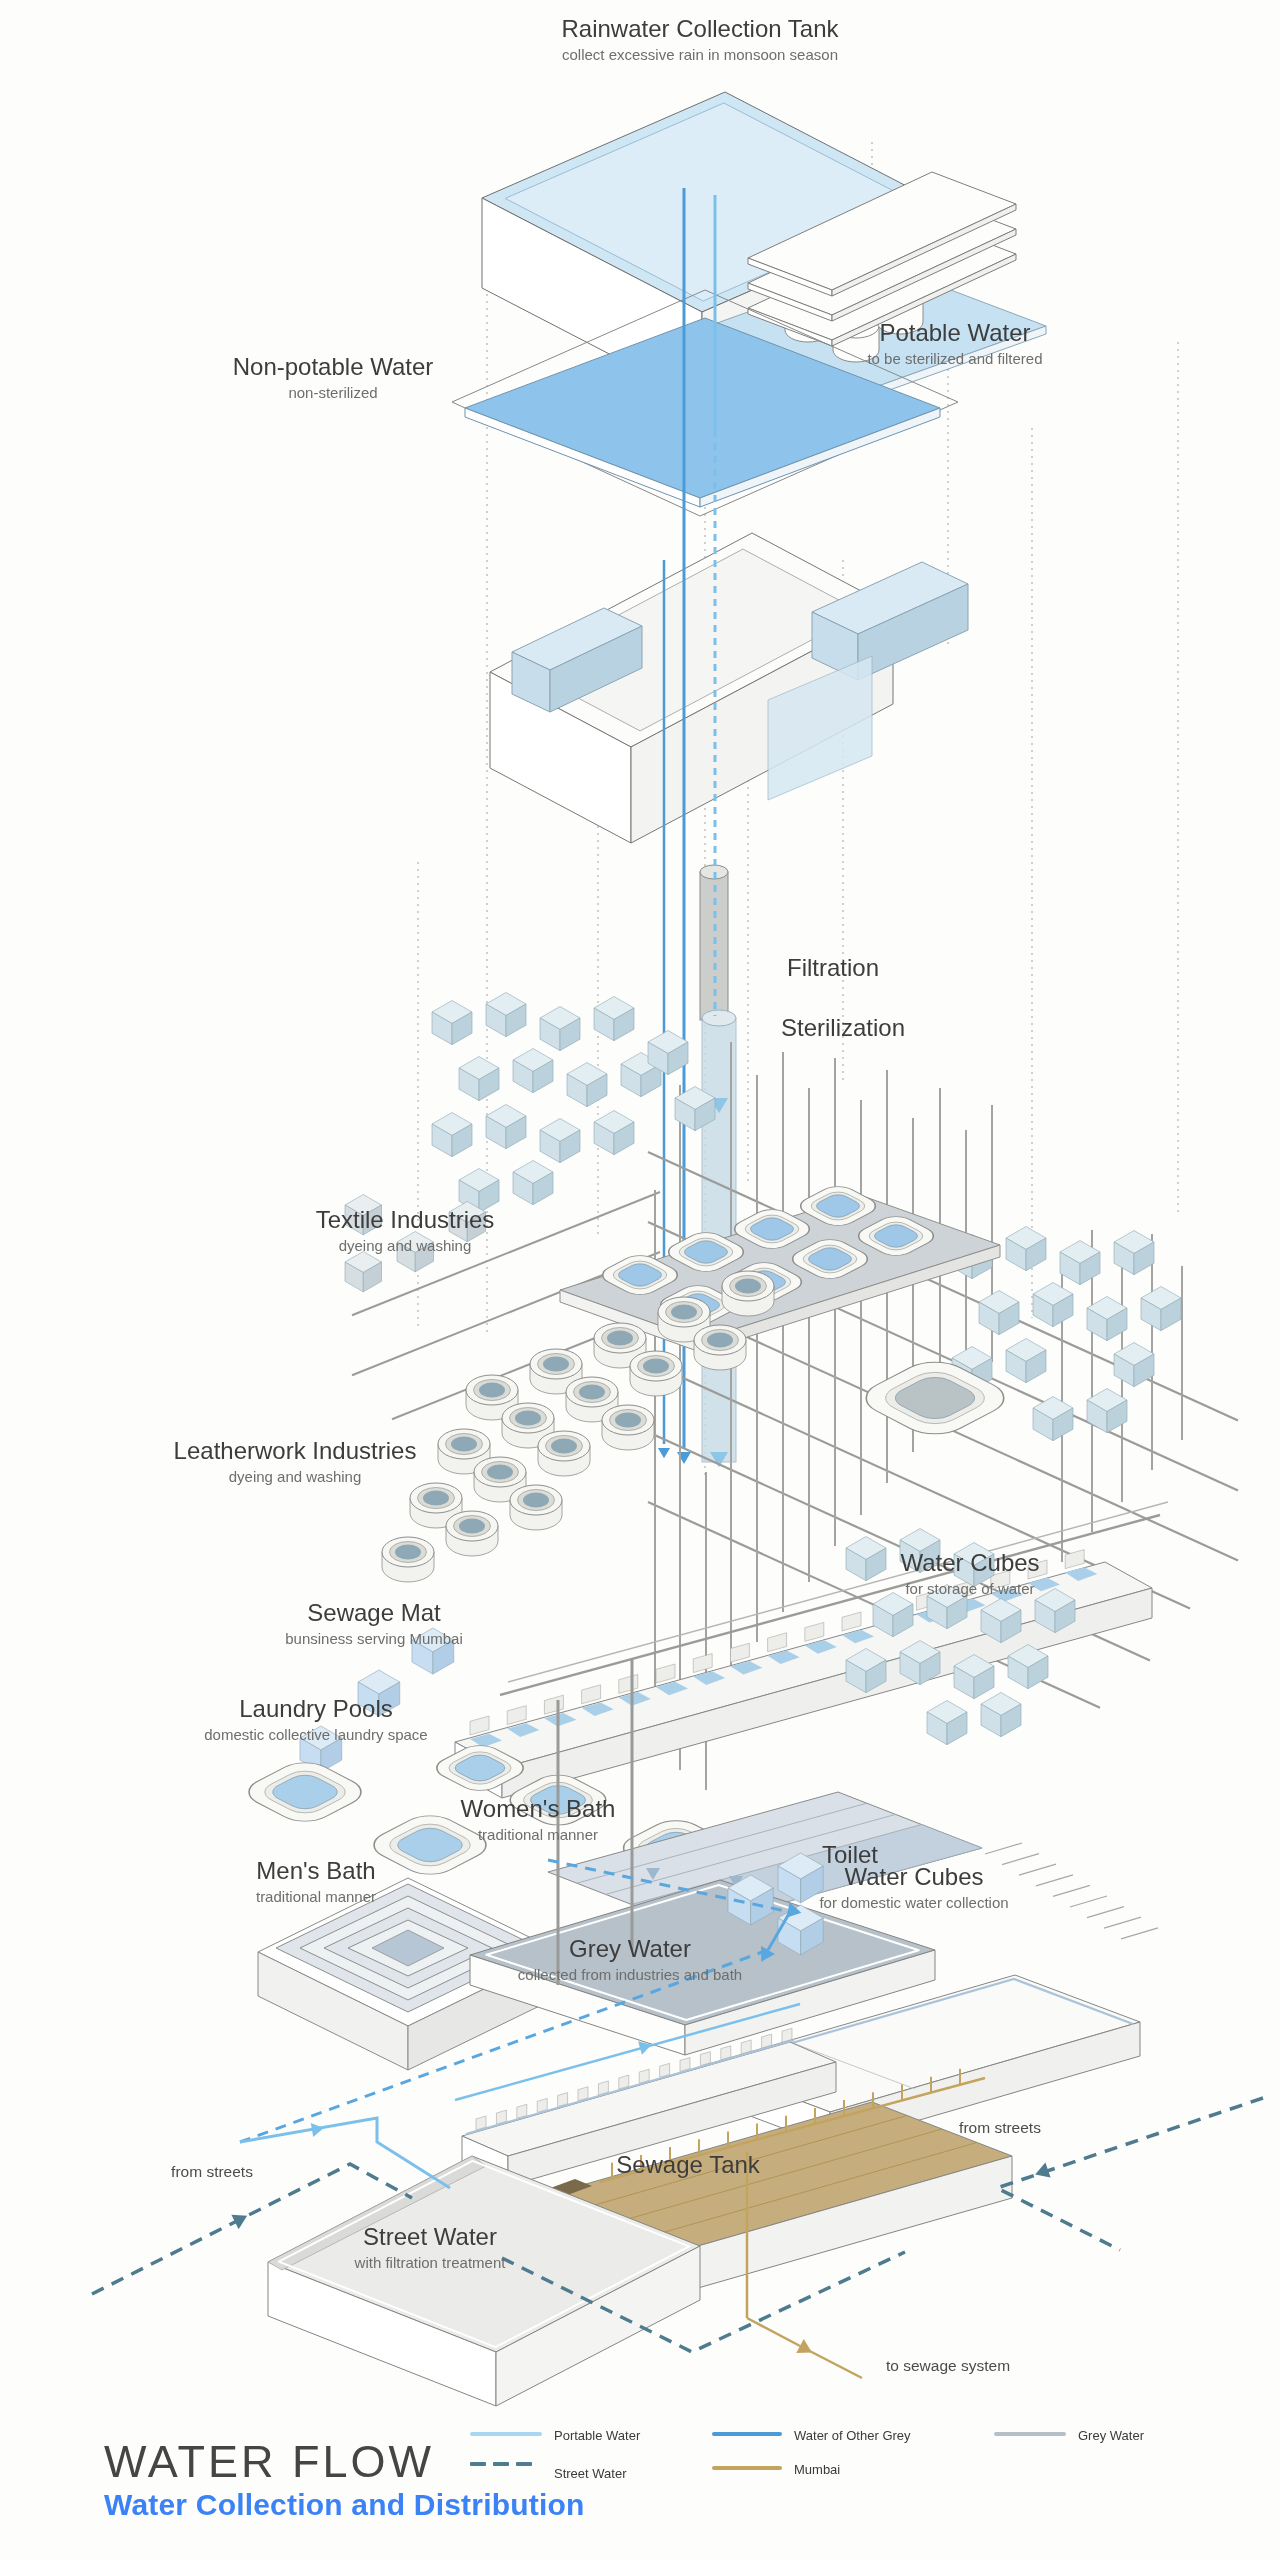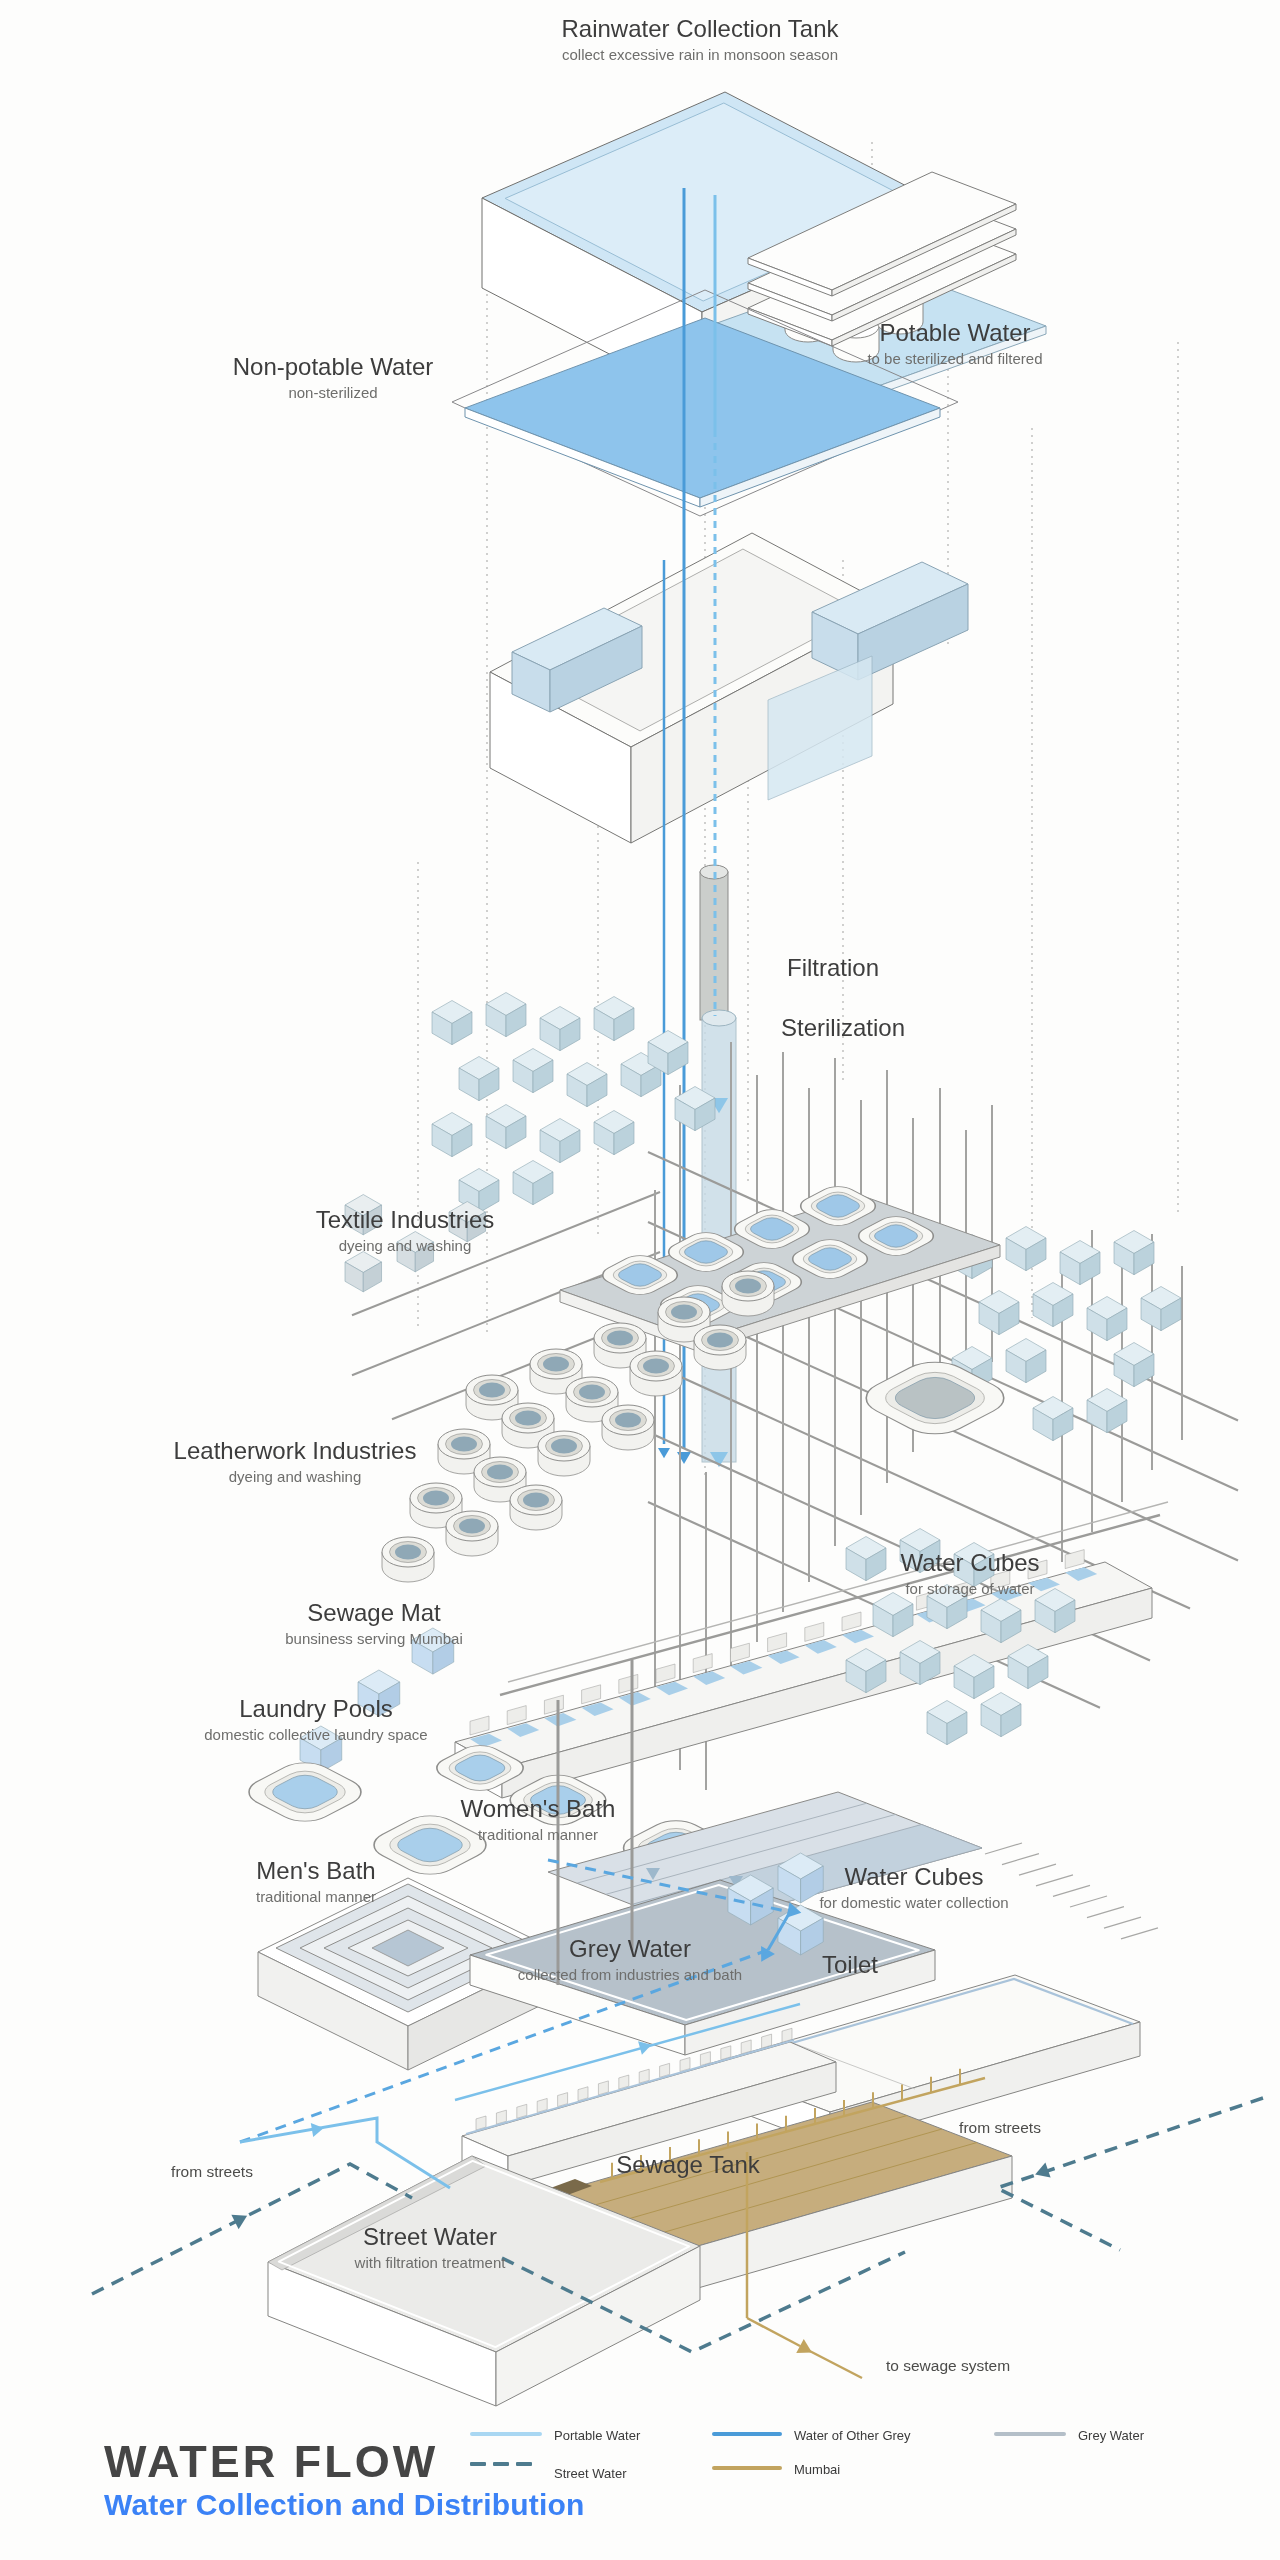--- a/index.html
+++ b/index.html
@@ -18,28 +18,28 @@
   #ann-sterilization{left:843px;top:1013px}
   #ann-textile{left:405px;top:1205px}
   #ann-leatherwork{left:295px;top:1436px}
   #ann-wc-storage{left:970px;top:1548px}
   #ann-laundry-mat{left:374px;top:1598px}
   #ann-laundry-pools{left:316px;top:1694px}
   #ann-womens{left:538px;top:1794px}
   #ann-mens{left:316px;top:1856px}
   #ann-wc-domestic{left:914px;top:1862px}
   #ann-grey{left:630px;top:1934px}
-  #ann-toilet{left:850px;top:1950px}
+  #ann-toilet{left:850px;top:1840px}
   #ann-sewage{left:688px;top:2150px}
   #ann-street{left:430px;top:2222px}
   #ann-fs-left{left:212px;top:2162px}
   #ann-fs-right{left:1000px;top:2118px}
   #ann-to-sewage{left:886px;top:2356px;transform:none;text-align:left}
   .brand-title{position:absolute;left:104px;top:2436px;font-size:45px;color:#454545;
-       letter-spacing:3px;font-weight:bold;}
+       letter-spacing:3px;font-weight:normal;}
   .brand-sub{position:absolute;left:104px;top:2488px;font-size:30px;color:#3b82f6;
        font-weight:bold;letter-spacing:.2px;}
   .lg{position:absolute;white-space:nowrap;font-size:13px;color:#3b3b3b;}
   .lg .sw{display:inline-block;height:4px;border-radius:2px;vertical-align:4px;margin-right:12px;}
   .lg .sw.dash i{display:inline-block;width:16px;height:4px;border-radius:1px;margin-right:7px;vertical-align:top;}
   .lg .sw.dash{background:none !important;}
   #lg1{left:470px;top:2428px}  #lg1 .sw{width:72px}
   #lg2{left:712px;top:2428px}  #lg2 .sw{width:70px}
   #lg3{left:994px;top:2428px}  #lg3 .sw{width:72px}
   #lg4{left:470px;top:2462px}  #lg4 .sw{width:72px}

